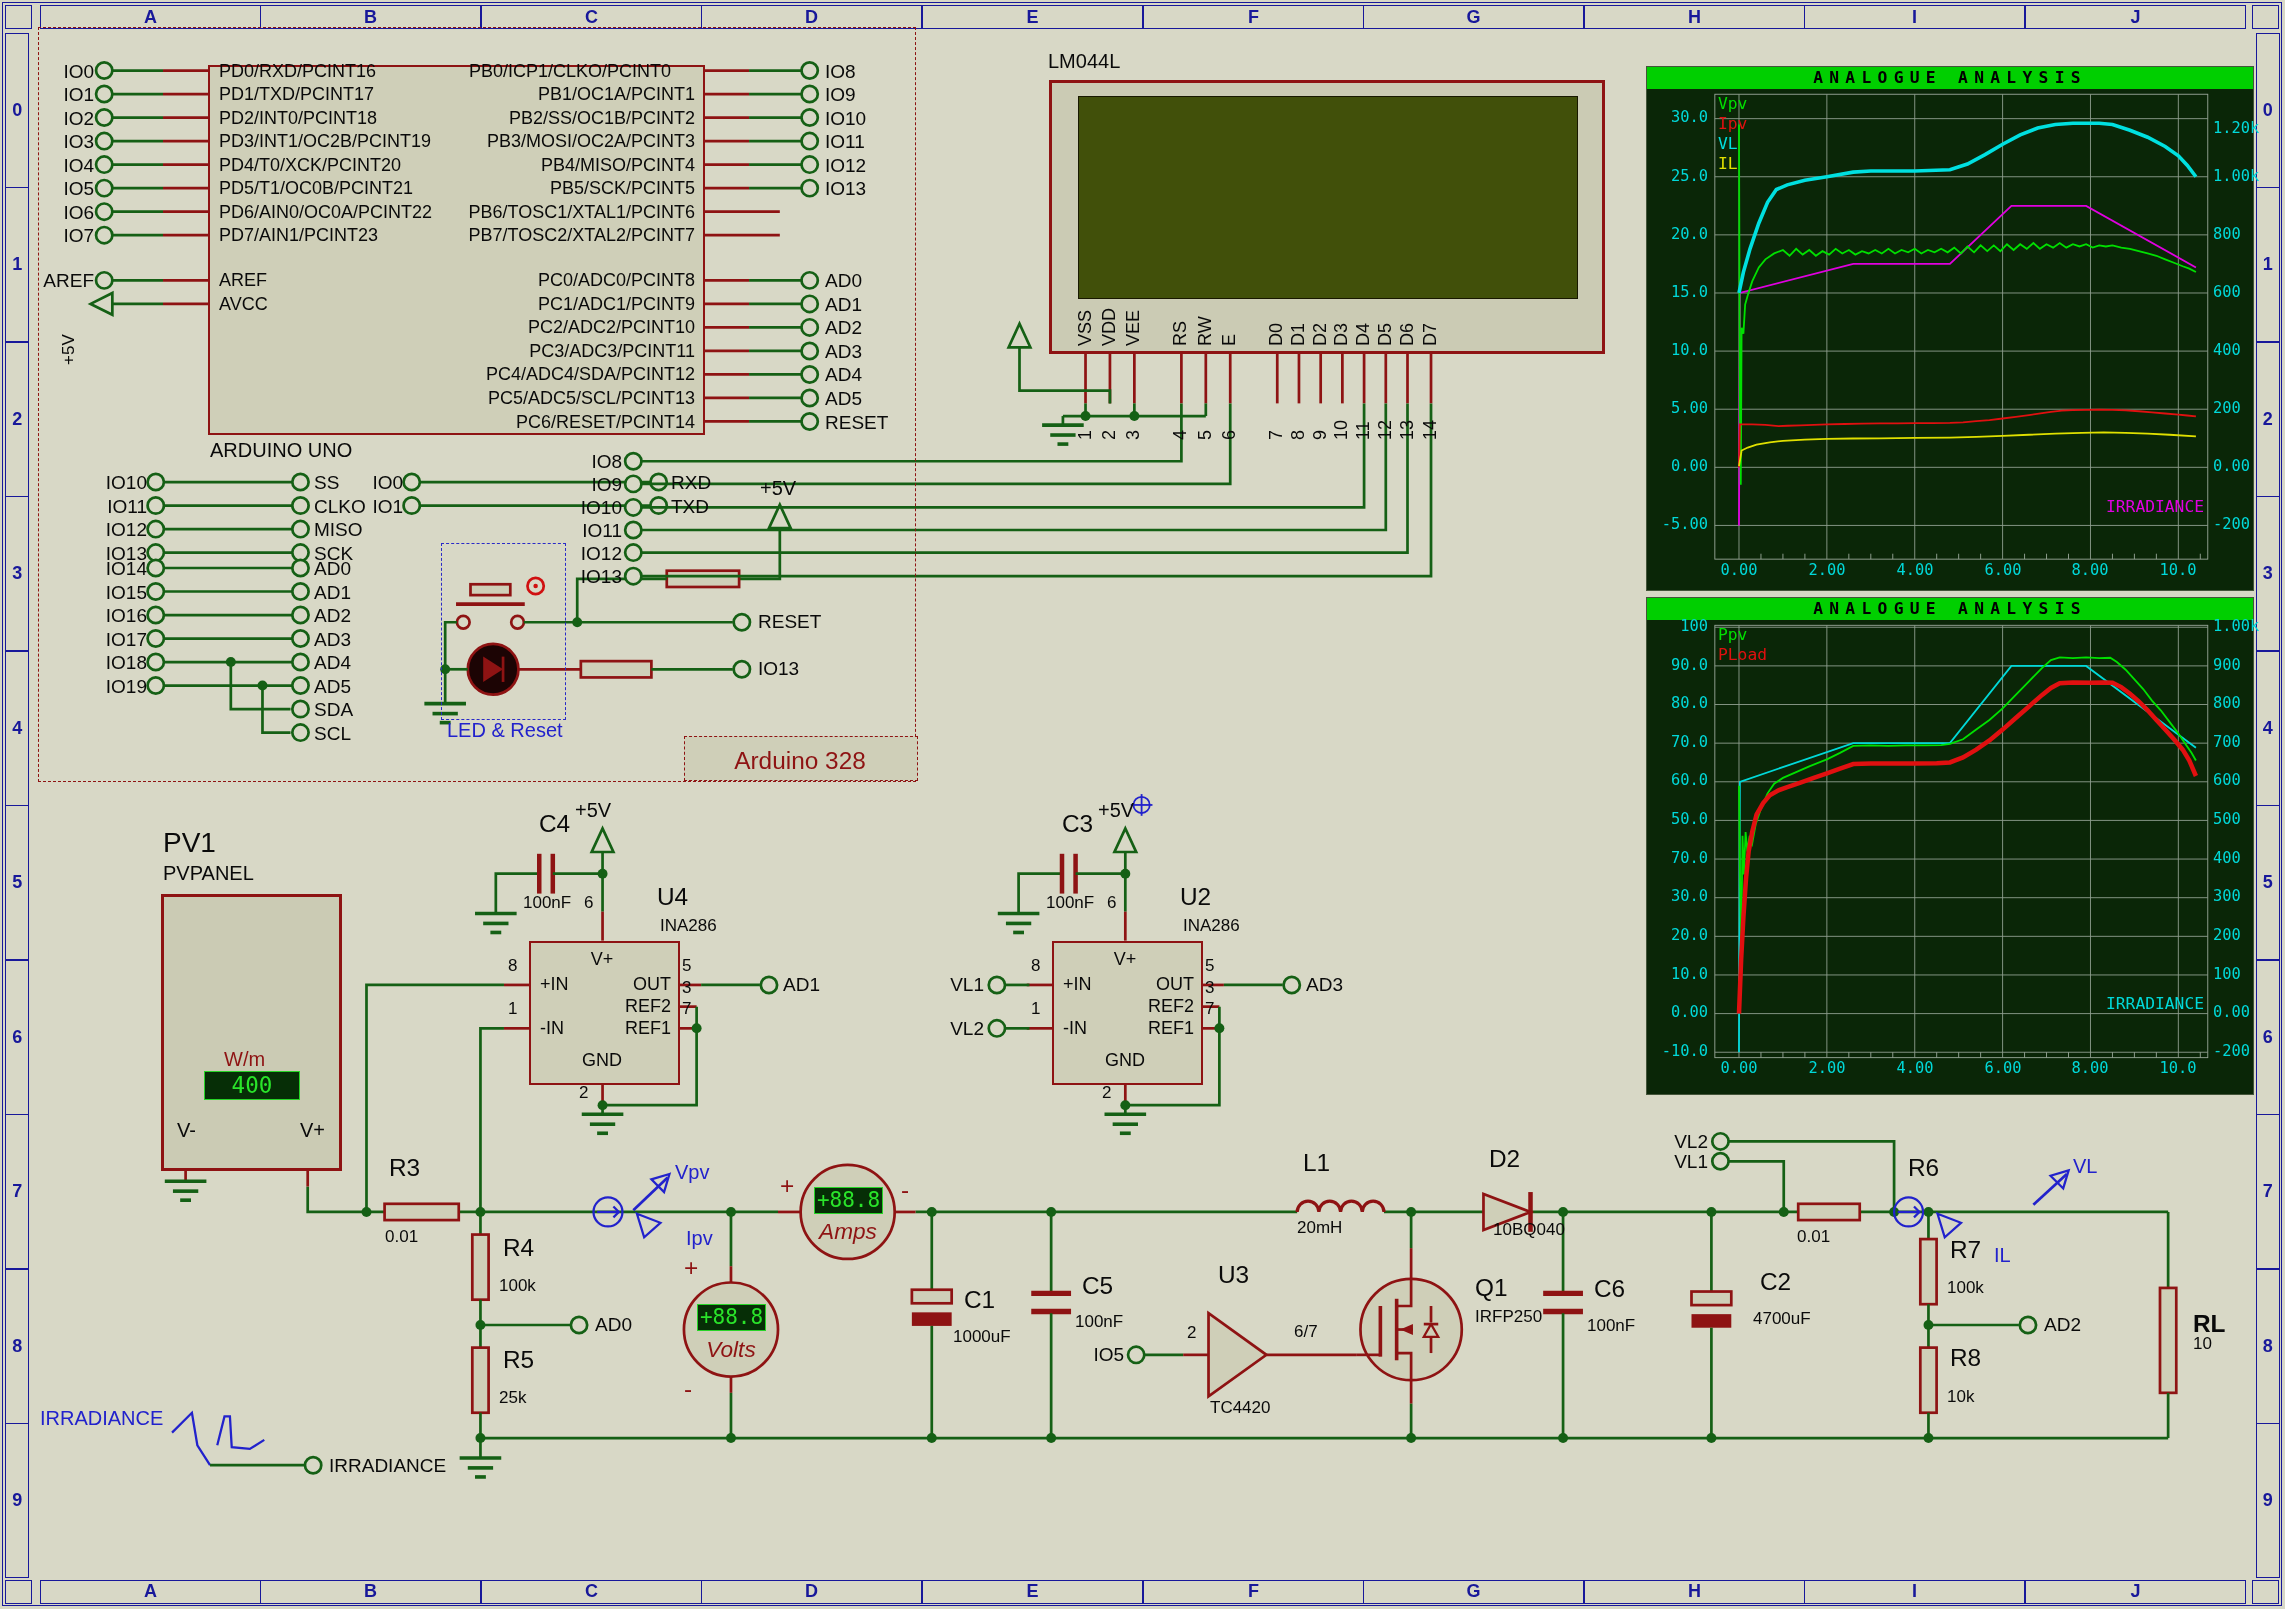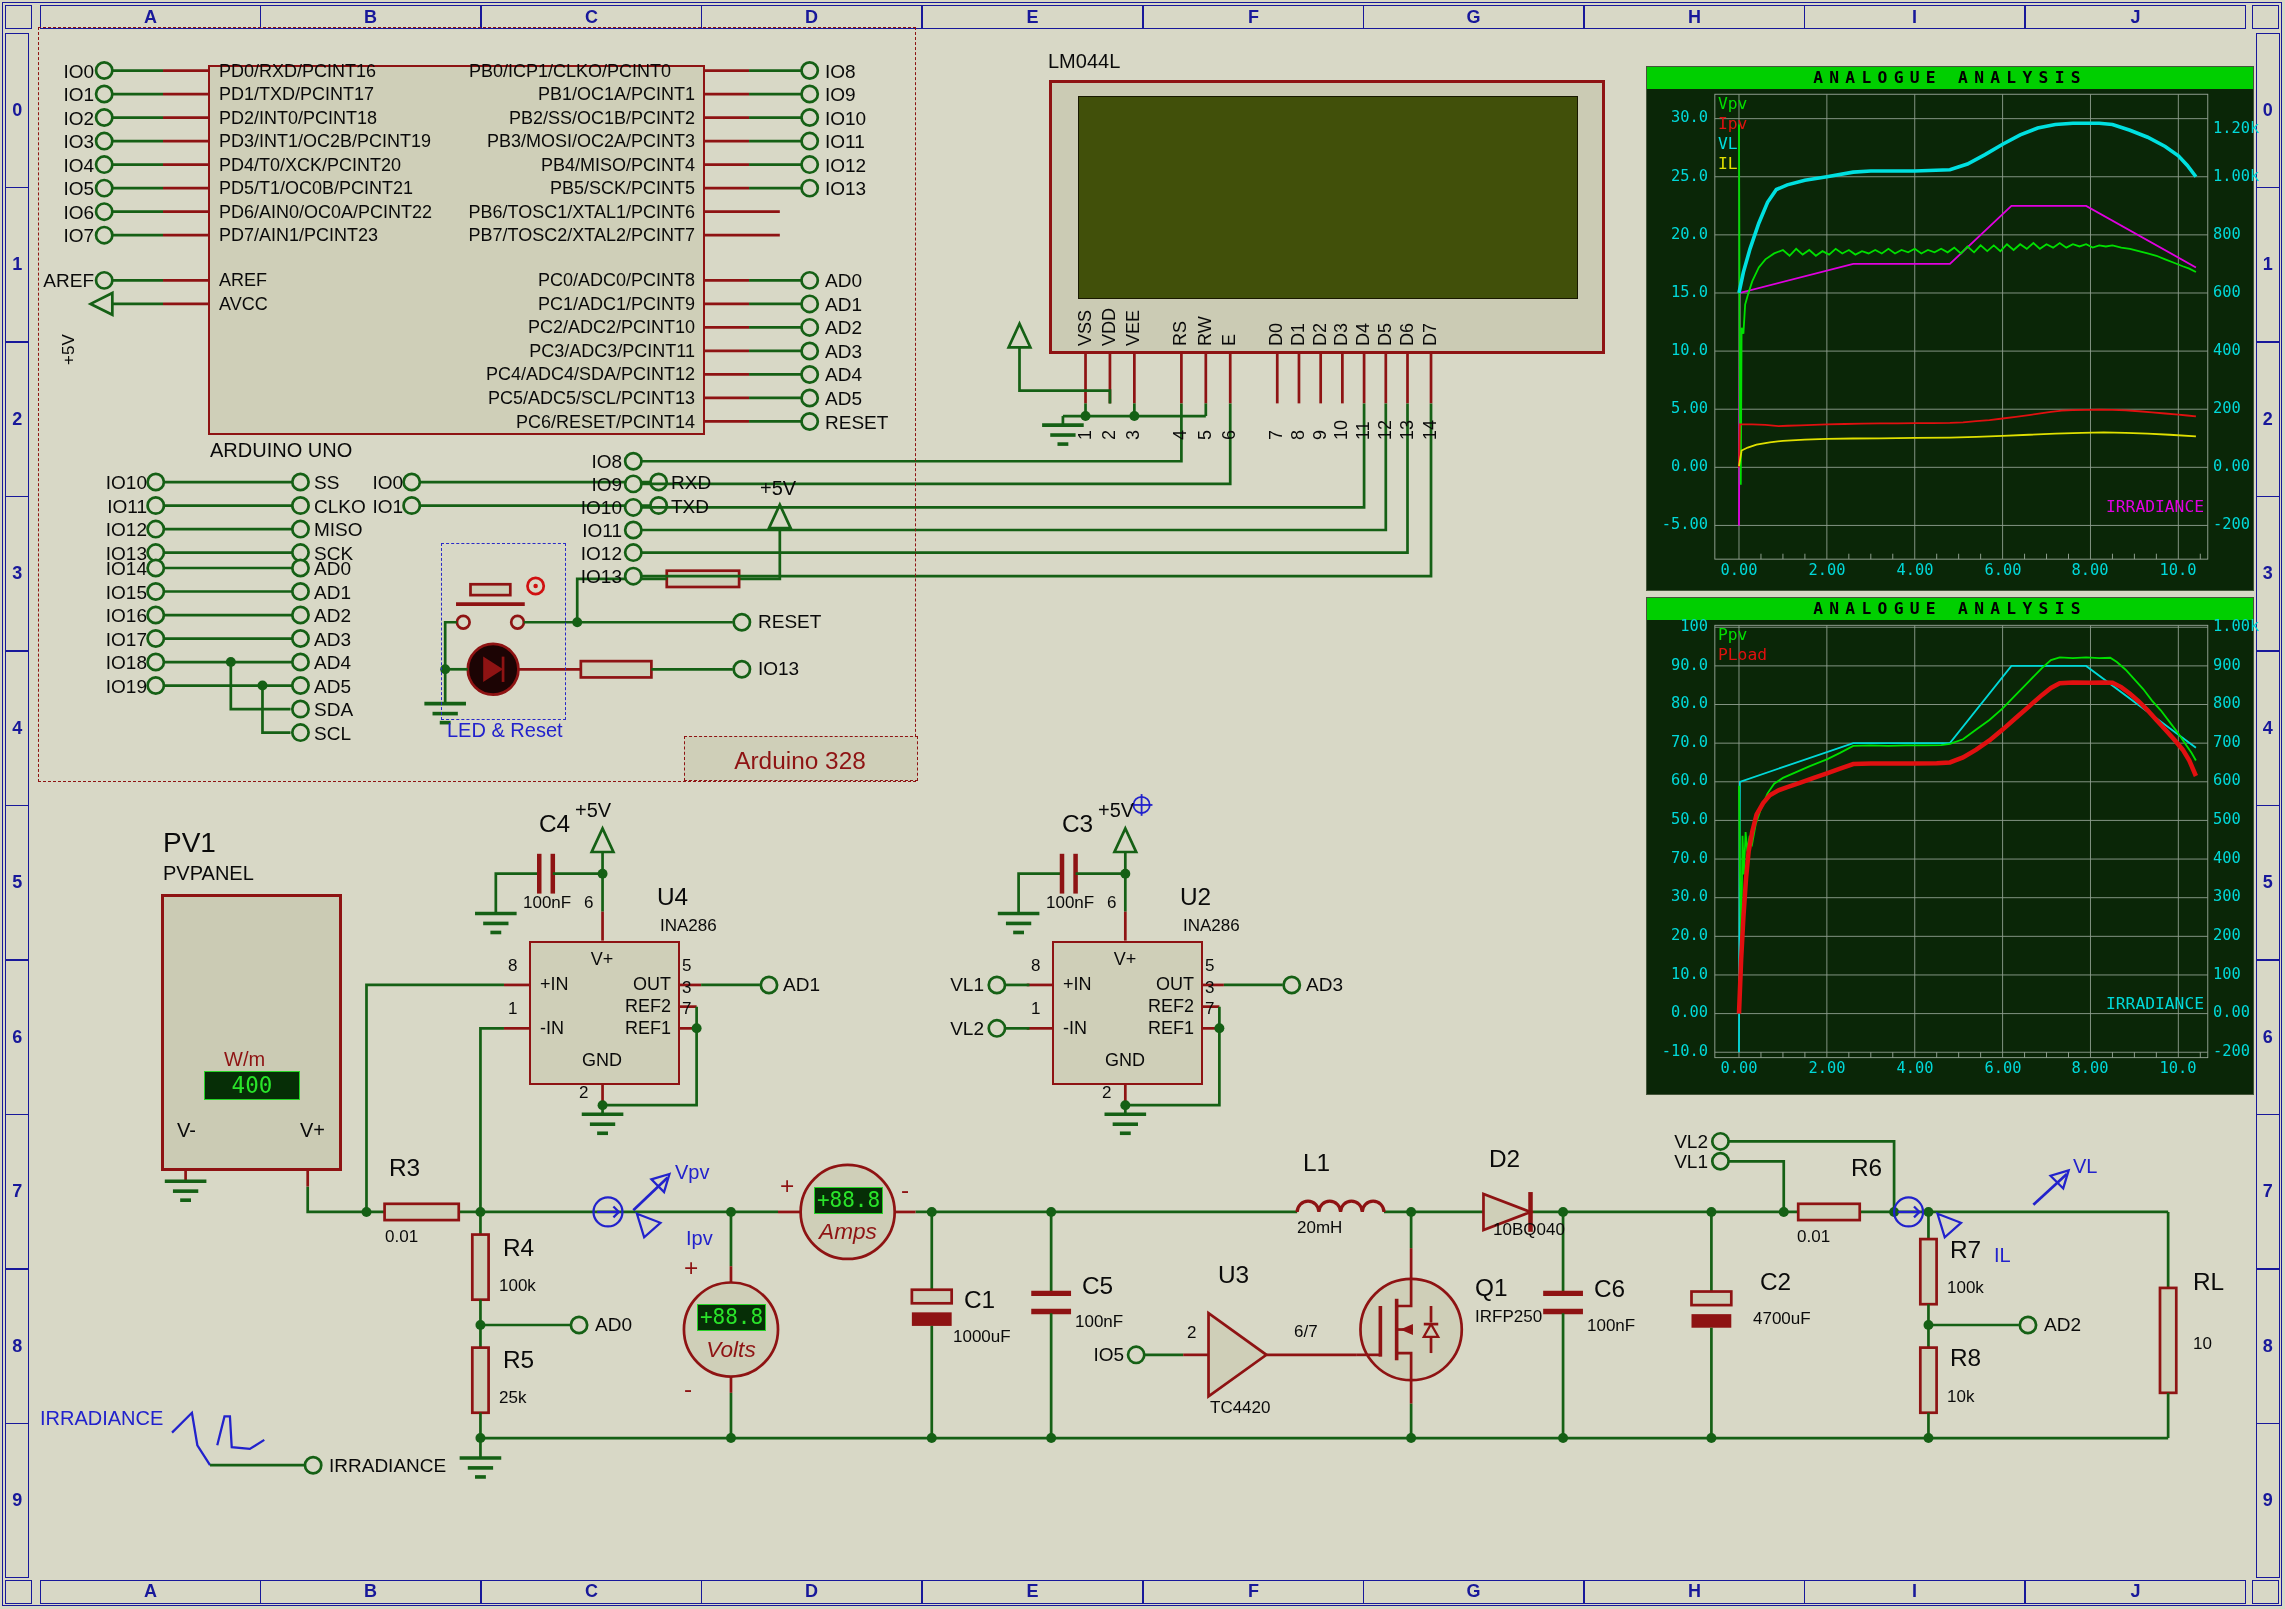--- a/index.html
+++ b/index.html
@@ -726,30 +726,30 @@
     <div class="lbl ref" style="left: 1303px; top: 1151px;">L1</div>
     <div class="lbl val" style="left: 1297px; top: 1219px;">20mH</div>
     <div class="lbl ref" style="left: 1489px; top: 1147px;">D2</div>
     <div class="lbl val" style="left: 1493px; top: 1221px;">10BQ040</div>
     <div class="lbl ref" style="left: 1594px; top: 1277px;">C6</div>
     <div class="lbl val" style="left: 1587px; top: 1317px;">100nF</div>
     <div class="lbl ref" style="left: 1760px; top: 1270px;">C2</div>
     <div class="lbl val" style="left: 1753px; top: 1310px;">4700uF</div>
     <div class="lbl term ra" style="left: 1708px; top: 1132px;">VL2</div>
     <div class="lbl term ra" style="left: 1708px; top: 1152px;">VL1</div>
-    <div class="lbl ref" style="left: 1851px; top: 1156px;">R6</div>
+    <div class="lbl ref" style="left: 1908px; top: 1156px;">R6</div>
     <div class="lbl val" style="left: 1797px; top: 1228px;">0.01</div>
     <div class="lbl term" style="left: 2044px; top: 1315px;">AD2</div>
     <div class="lbl ref" style="left: 1950px; top: 1238px;">R7</div>
     <div class="lbl val" style="left: 1947px; top: 1279px;">100k</div>
     <div class="lbl ref" style="left: 1950px; top: 1346px;">R8</div>
     <div class="lbl val" style="left: 1947px; top: 1388px;">10k</div>
     <div class="lbl blue med" style="left: 1994px; top: 1245px;">IL</div>
     <div class="lbl blue med" style="left: 2073px; top: 1156px;">VL</div>
-    <div class="lbl ref" style="left: 2193px; top: 1270px;">RL</div>
+    <div class="lbl ref" style="left: 2193px; top: 1312px; font-weight: bold;">RL</div>
     <div class="lbl val" style="left: 2193px; top: 1335px;">10</div>
     <div class="lbl blue med" style="left: 40px; top: 1408px;">IRRADIANCE</div>
     <div class="lbl term" style="left: 329px; top: 1456px;">IRRADIANCE</div>
     <div class="disp" style="left: 814px; top: 1187px; width: 67px; height: 25px; line-height: 25px; font-size: 21px;">+88.8</div>
     <div class="meter-name" style="left: 848px; top: 1221px;">Amps</div>
     <div class="disp" style="left: 697px; top: 1304px; width: 67px; height: 25px; line-height: 25px; font-size: 21px;">+88.8</div>
     <div class="meter-name" style="left: 731px; top: 1339px;">Volts</div>
     <div class="graph-panel" style="left: 1646px; top: 66px; width: 606px; height: 523px;">
       <div class="graph-title">ANALOGUE ANALYSIS</div>
       <svg width="606" height="523" style="position: absolute; left: 0px; top: 0px;" viewBox="0 0 670 578">

